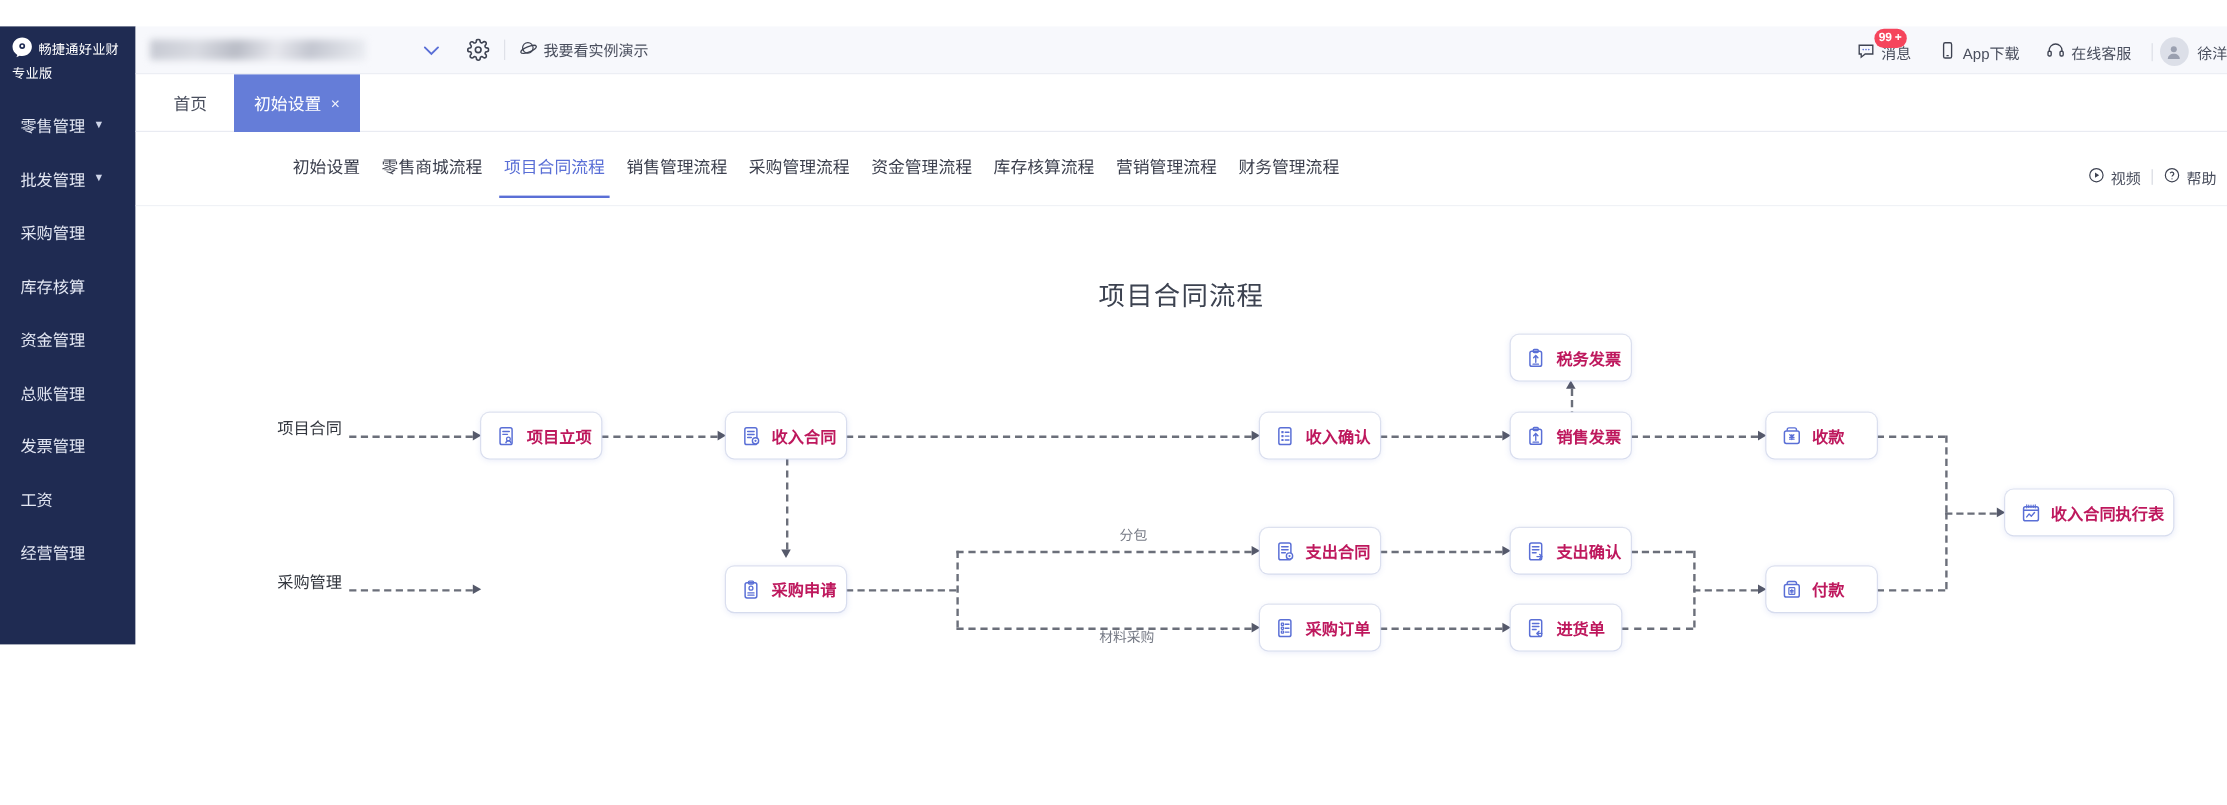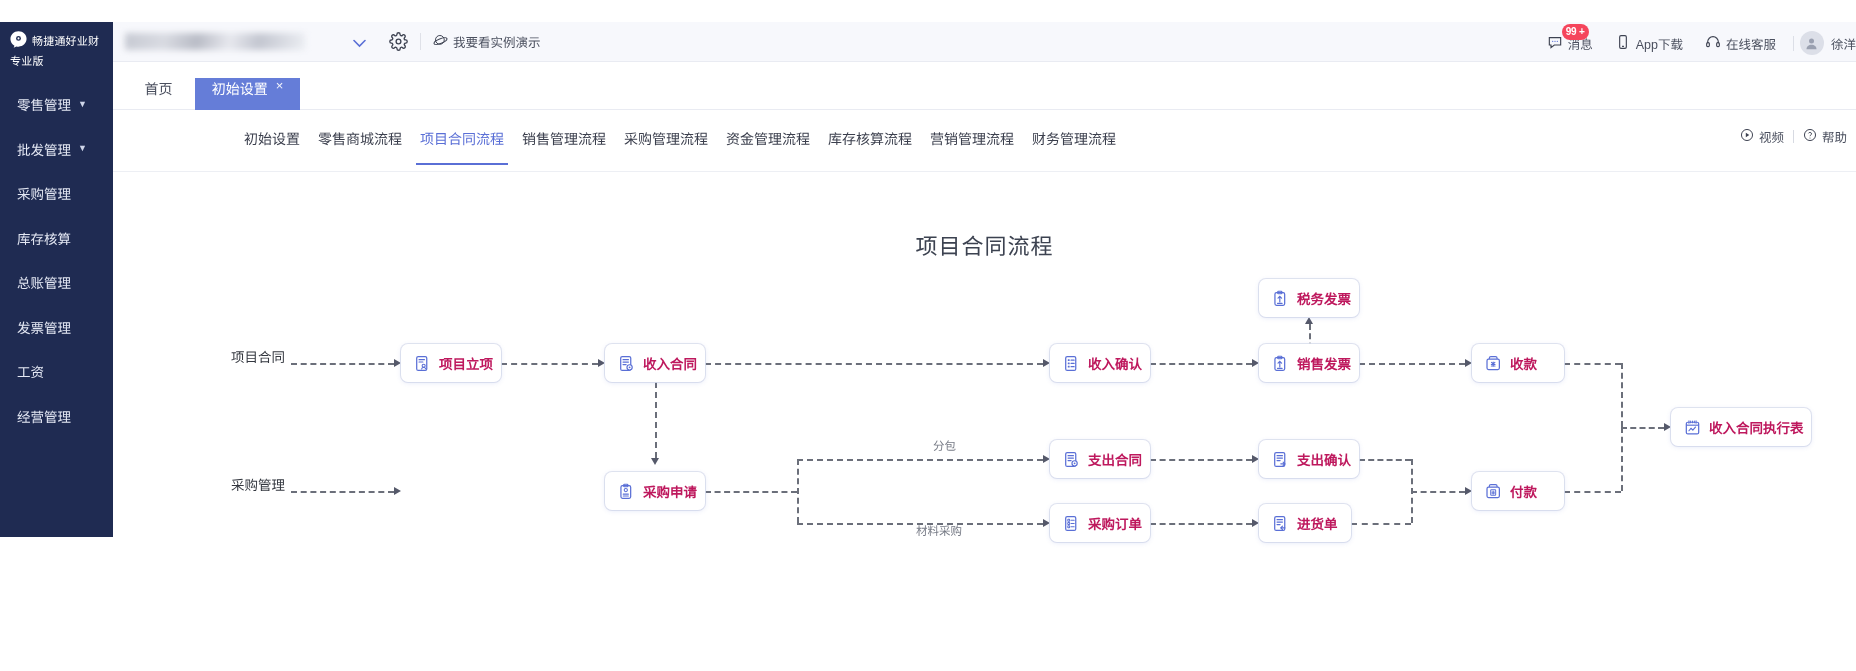--- a/index.html
+++ b/index.html
@@ -111,22 +111,22 @@
   }
 
   
   .tabbar {
     position: absolute; left: 113px; top: 62px;
     width: 1743px; height: 48px;
     background: #ffffff;
     border-bottom: 1px solid #e9ebf2;
   }
   .tab {
-    position: absolute; top: 16px; height: 48px;
-    display: flex; justify-content: center;
+    position: absolute; top: 0; height: 48px;
+    display: flex; align-items: center; justify-content: center;
     font-size: 14px; cursor: pointer; white-space: nowrap;
   }
   .tab.home { left: 9px; width: 73px; color: #4a4f5e; }
   .tab.active {
     left: 82px; width: 105px;
     background: #657dd8; color: #ffffff;
     gap: 8px;
   }
   .tab .x { font-size: 13px; opacity: .92; }
 
@@ -140,21 +140,21 @@
   .subtab {
     position: absolute; top: 18px;
     font-size: 14px; color: #3b3f4d; cursor: pointer; white-space: nowrap;
   }
   .subtab.sel { color: #5a6fd6; font-weight: normal; }
   .subtab.sel::after {
     content: ""; position: absolute; left: -4px; right: -4px; bottom: -17px;
     height: 2px; background: #5a6fd6;
   }
   .subtools {
-    position: absolute; right: 0px; top: 17px;
+    position: absolute; right: 0px; top: 28px;
     display: flex; align-items: center;
     font-size: 12.5px; color: #4a4f5e;
   }
   .subtools .it { display: flex; align-items: center; gap: 5px; cursor: pointer; padding: 0 9px; white-space: nowrap;}
   .subtools .bar { width: 1px; height: 13px; background: #d7dae2; }
 
   
   .canvas {
     position: absolute; left: 113px; top: 172px;
     width: 1743px; height: 499px;
@@ -246,20 +246,23 @@
         </div>
         <div class="nav-item">
           <span>批发管理</span>
           <span class="nav-caret">▼</span>
         </div>
         <div class="nav-item">
           <span>采购管理</span>
         </div>
         <div class="nav-item">
           <span>库存核算</span>
+        </div>
+        <div class="nav-item">
+          <span>资金管理</span>
         </div>
         <div class="nav-item">
           <span>总账管理</span>
         </div>
         <div class="nav-item">
           <span>发票管理</span>
         </div>
         <div class="nav-item">
           <span>工资</span>
         </div>

